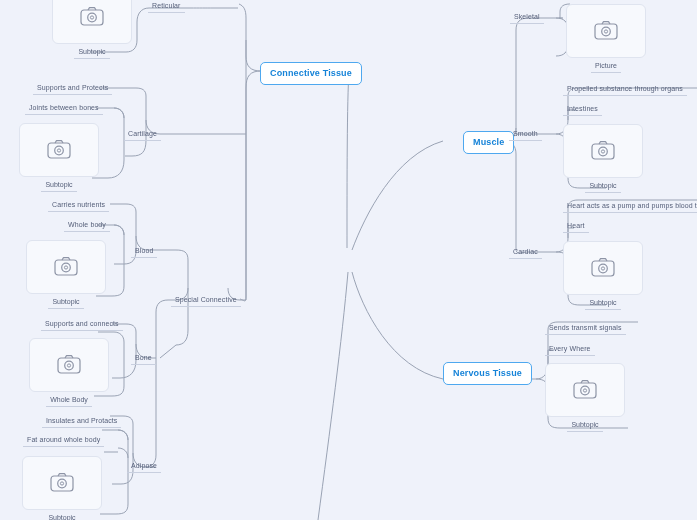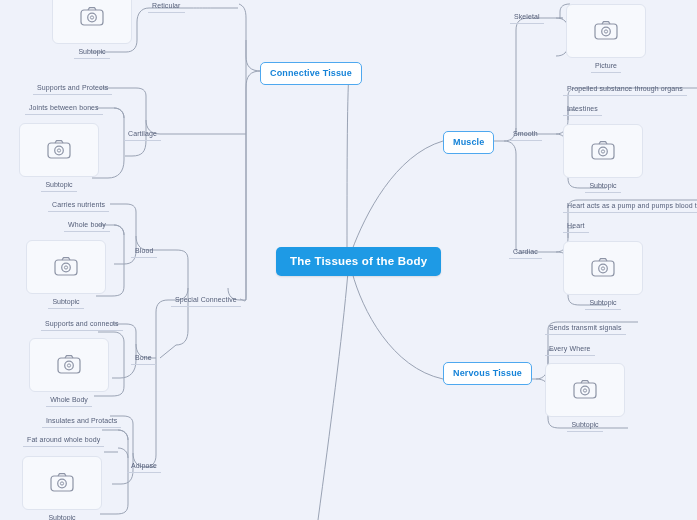--- a/index.html
+++ b/index.html
@@ -162,25 +162,24 @@
 
       <path d="M524,379 L536,379"></path>
       <path d="M536,379 C544,379 548,373 548,365 L548,330 C548,324 552,322 558,322 L638,322"></path>
       <path d="M548,365 L548,350 L554,350"></path>
       <path d="M548,390 C548,382 544,379 536,379"></path>
       <path d="M548,390 L548,418 C548,426 552,428 560,428 L628,428"></path>
 
     </g>
   </svg>
 
-  <div class="node root" style="left:276px;top:247px;">The Tissues of the Body</div>
 
   <div class="node branch" style="left:260px;top:62px;">Connective Tissue</div>
 
-  <div class="node branch" style="left:443px;top:131px;">Muscle</div>
+  <div class="node branch" style="left:463px;top:131px;">Muscle</div>
 
   <div class="node branch" style="left:443px;top:362px;">Nervous Tissue</div>
 
   <div class="node tnode" style="left:148px;top:0px;">Reticular</div>
 
   <div class="node imgnode" style="left:52px;top:-10px;">
     <div class="imgbox">
       <svg class="cam" width="26" height="22" viewBox="0 0 26 22">
         <path d="M9 4 L10.5 1.6 L15.5 1.6 L17 4" fill="none" stroke="#8d94a6" stroke-width="1.2" stroke-linejoin="round"></path>
         <rect x="2" y="4" width="22" height="15" rx="3" fill="none" stroke="#8d94a6" stroke-width="1.2"></rect>

